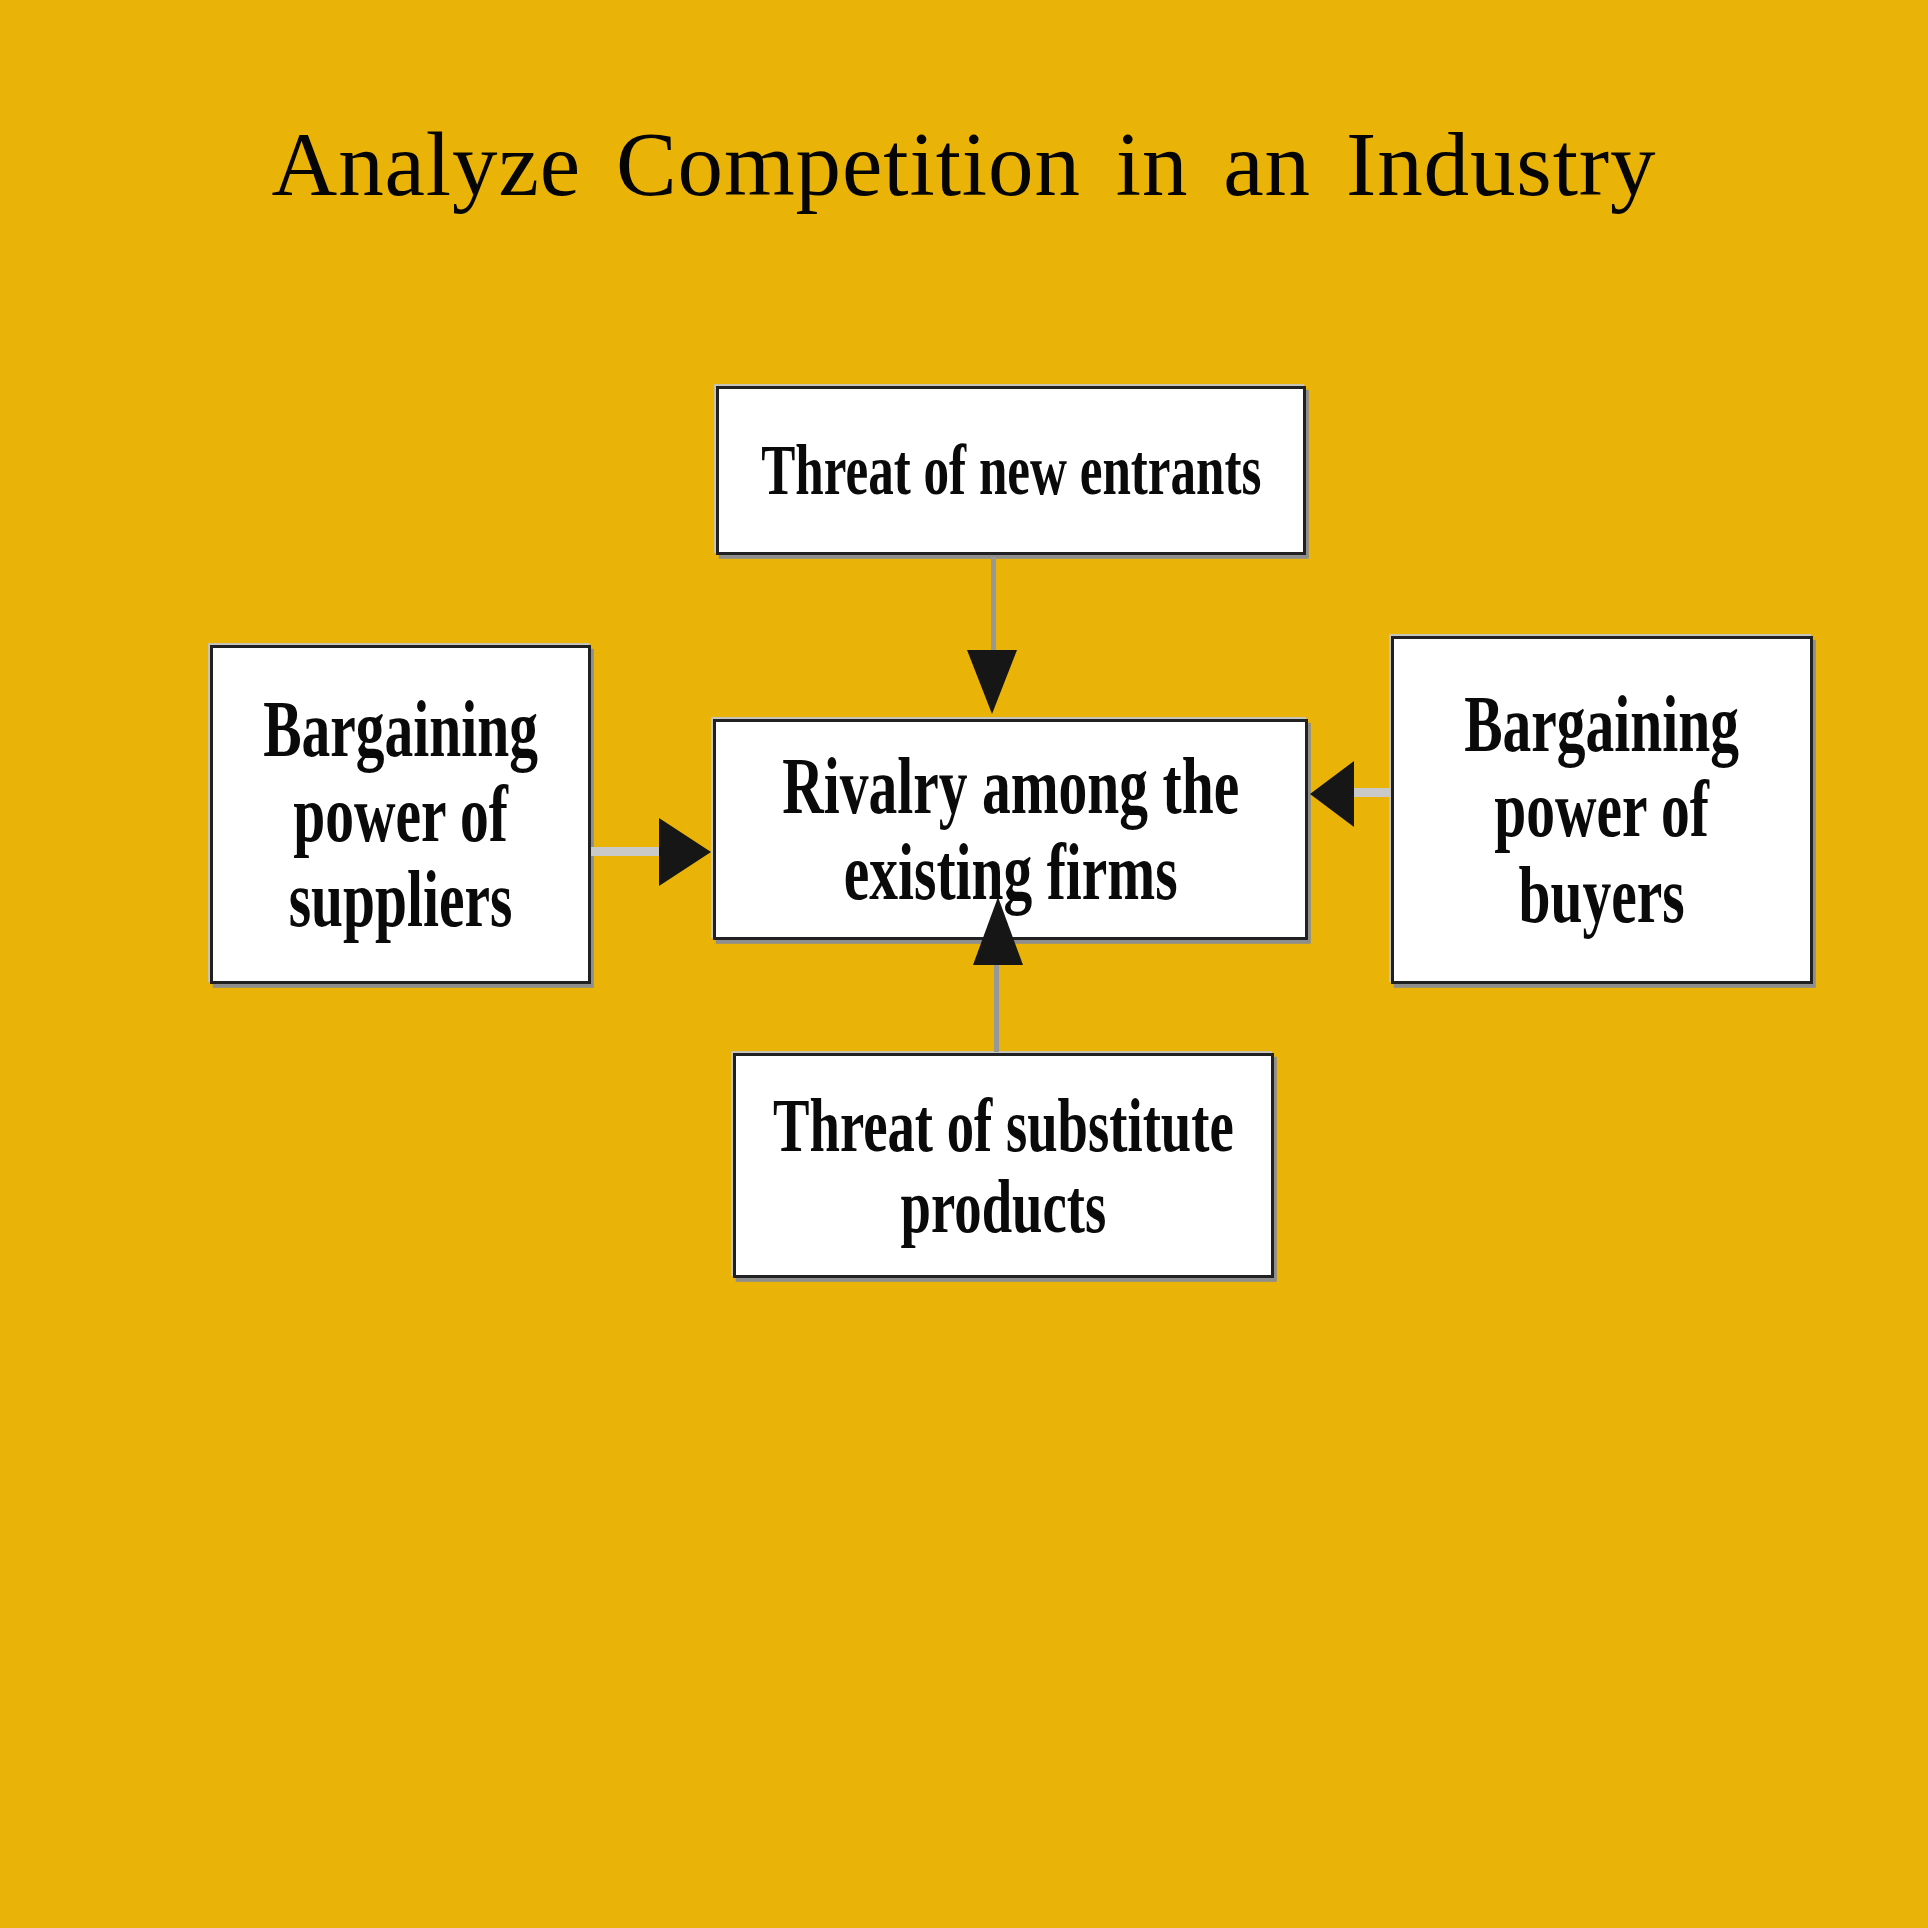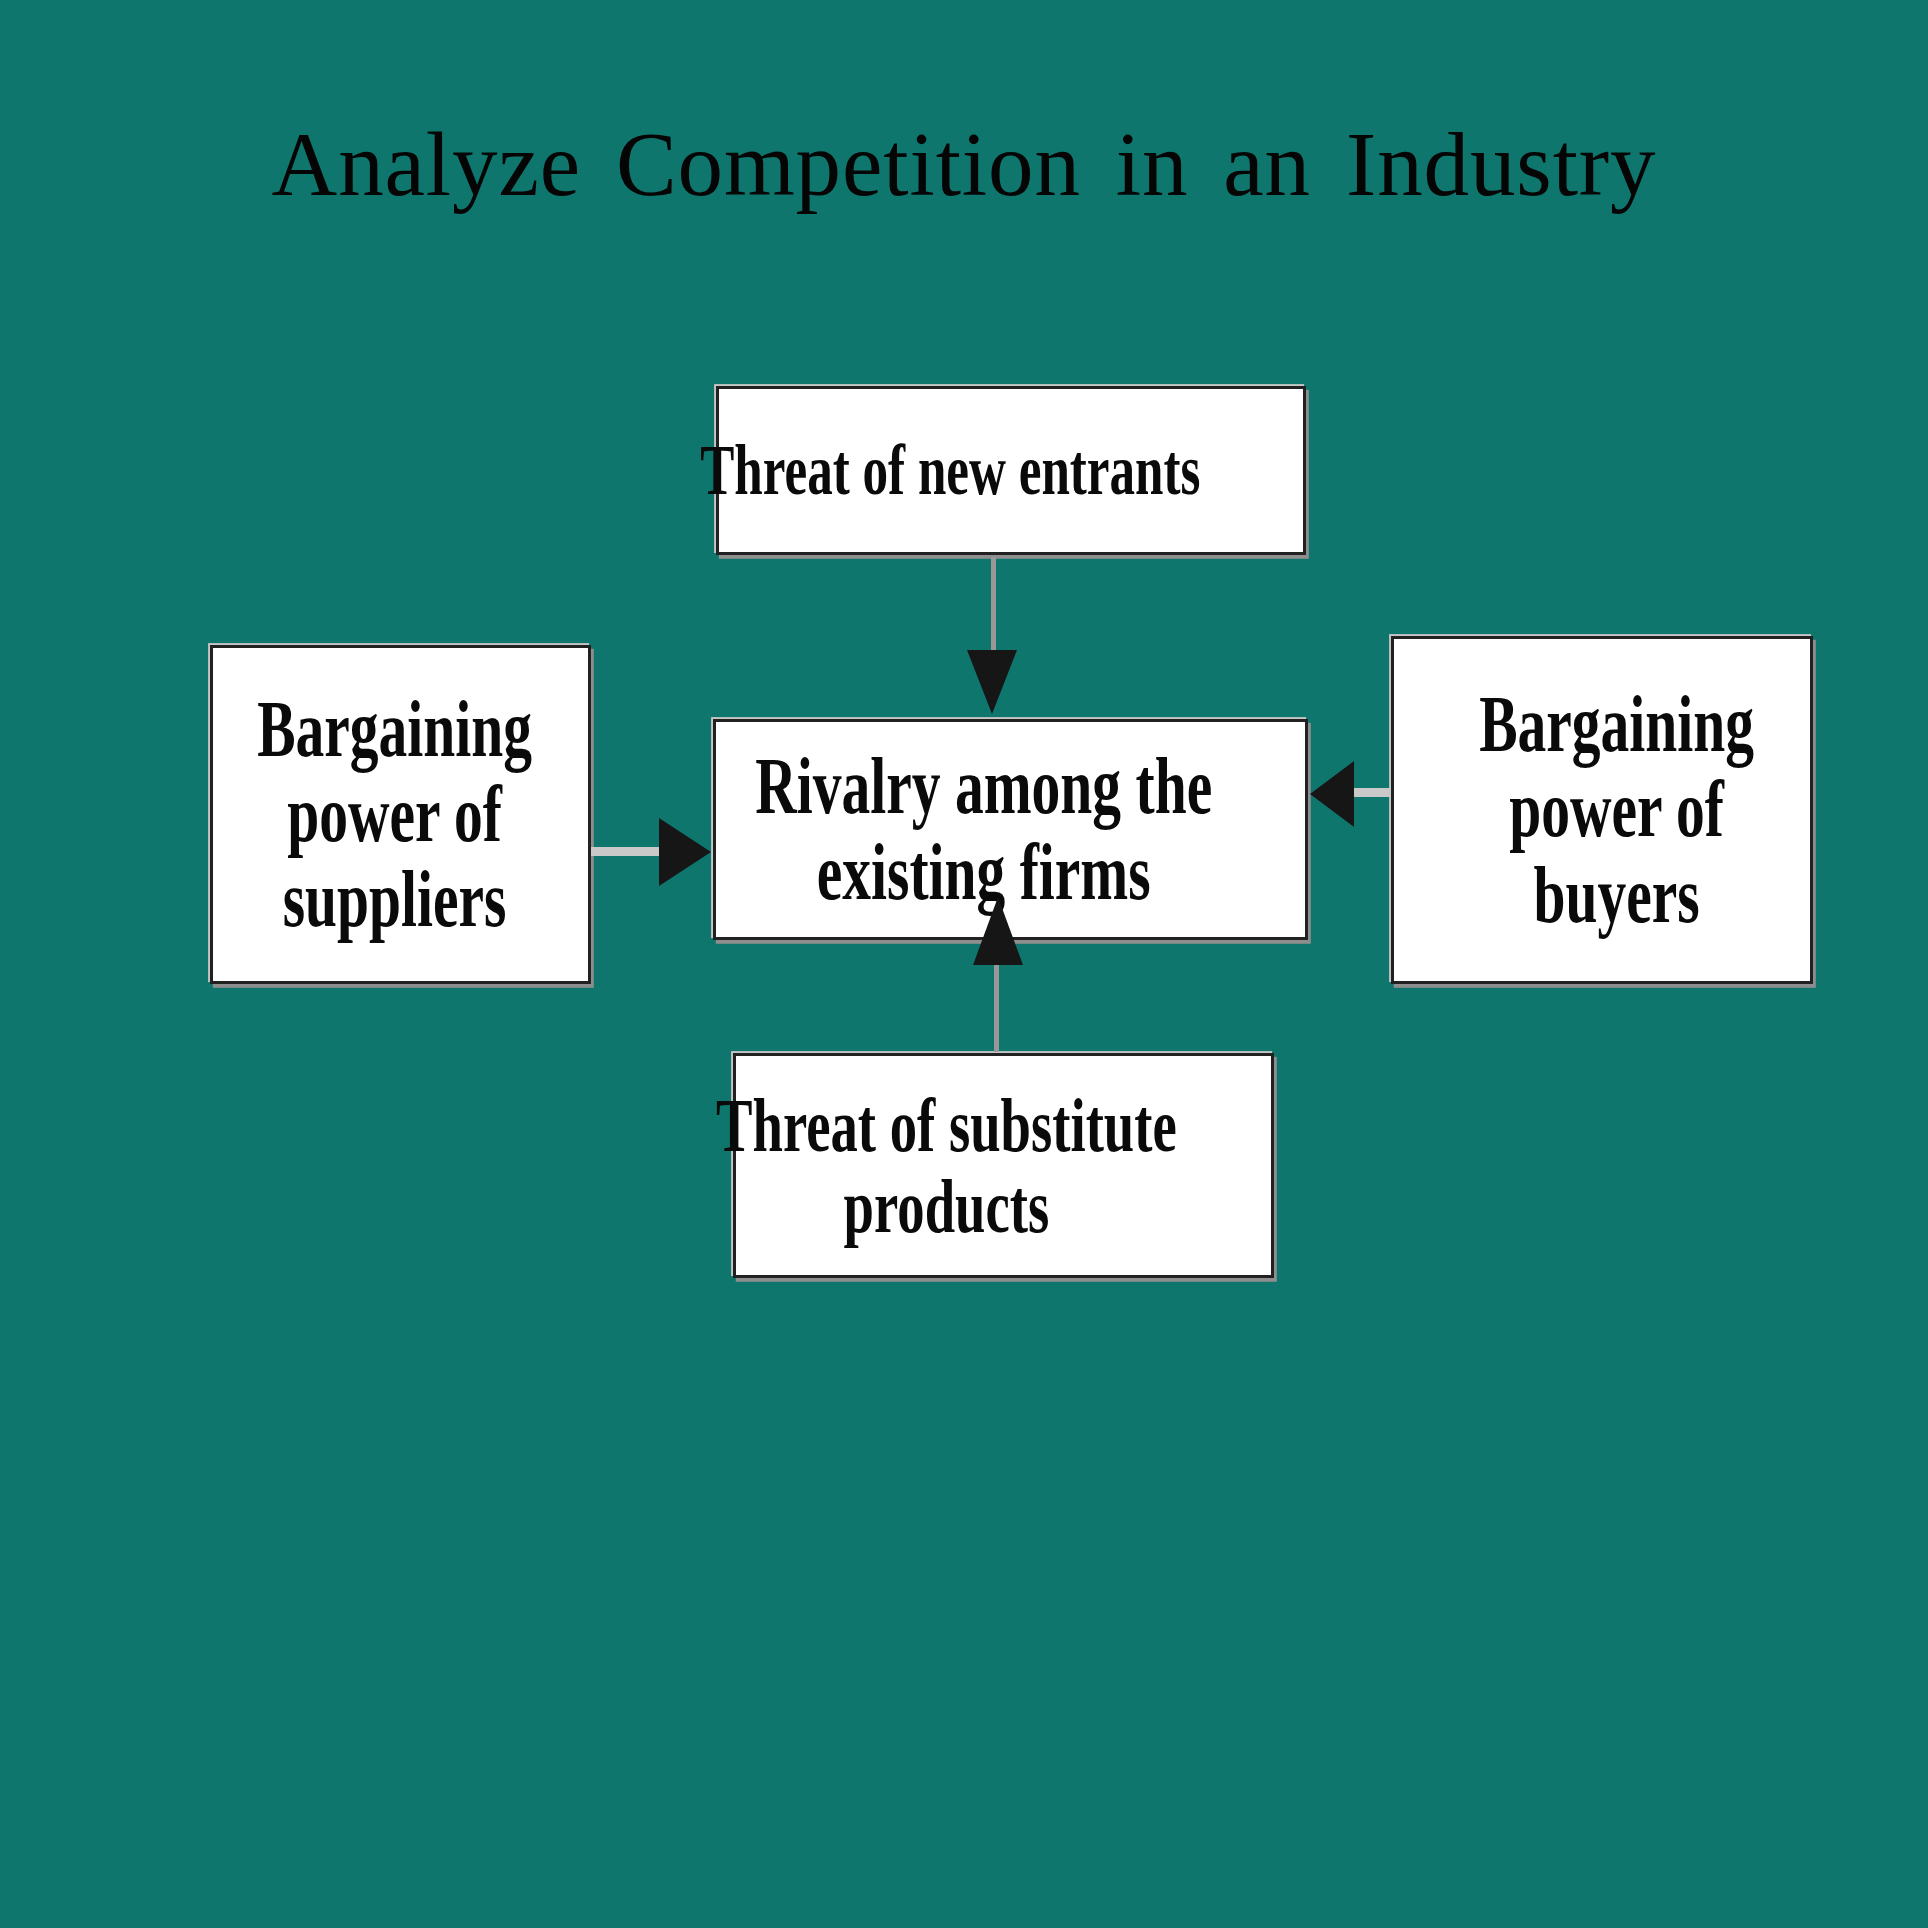--- a/index.html
+++ b/index.html
@@ -4,21 +4,21 @@
 <style>
   html, body {
     margin: 0;
     padding: 0;
     background: #ffffff;
   }
   #canvas {
     position: relative;
     width: 1928px;
     height: 1928px;
-    background: #0f766e;
+    background: #eab308;
     overflow: hidden;
     font-family: "Liberation Serif", serif;
   }
   .page-title {
     position: absolute;
     top: 115px;
     left: 0;
     width: 100%;
     text-align: center;
     font-size: 91px;
@@ -29,21 +29,21 @@
     line-height: 1.1;
   }
   .dbox {
     position: absolute;
     box-sizing: border-box;
     background: #ffffff;
     border: 3.8px solid #212121;
     box-shadow: 2.8px 3.8px 0 #8e8e8e, -1.9px -1.9px 0 #c6c6c6;
     display: flex;
     align-items: center;
-    justify-content: flex-end;
+    justify-content: center;
     overflow: visible;
   }
   .box-label {
     display: inline-block;
     white-space: pre;
     text-align: center;
     font-weight: 700;
     color: #0a0a0a;
     line-height: 1.05;
     transform: scaleX(0.71);

